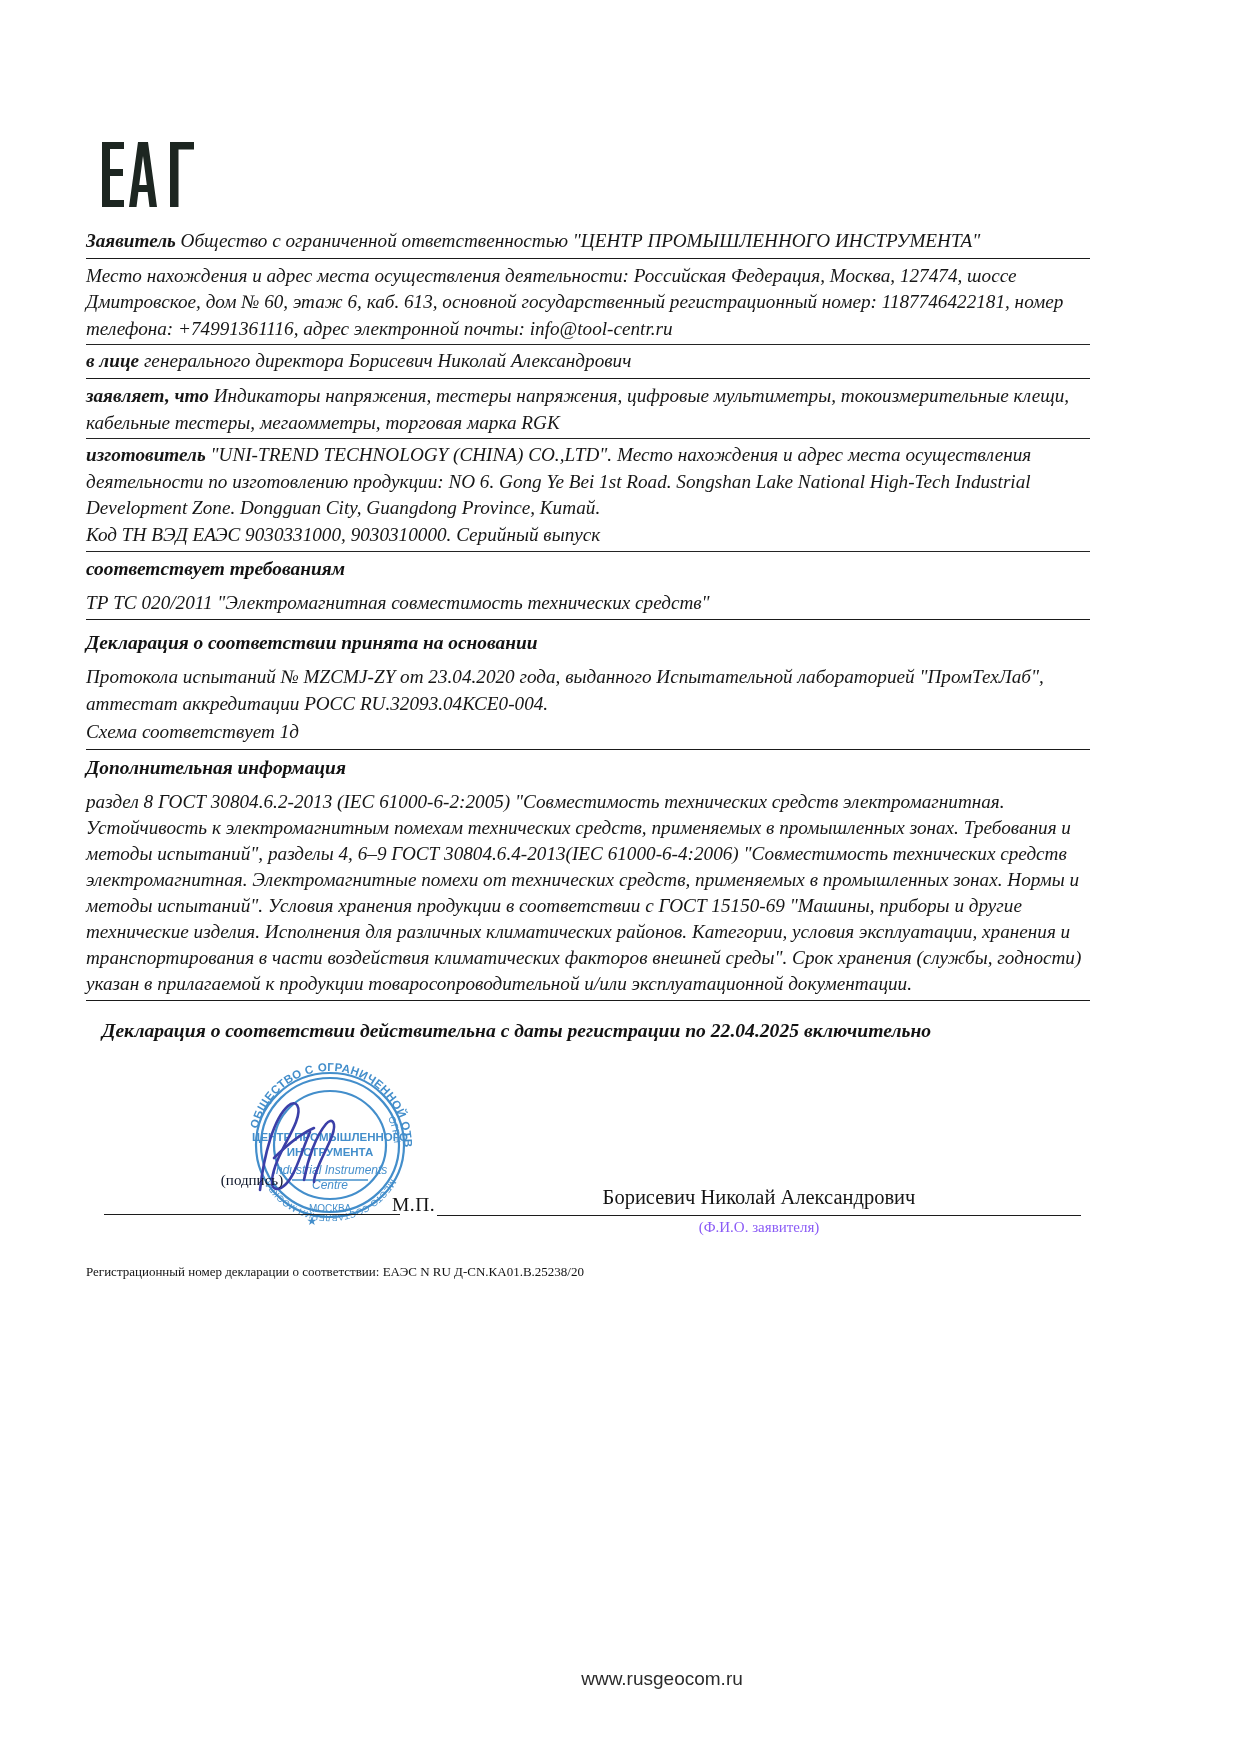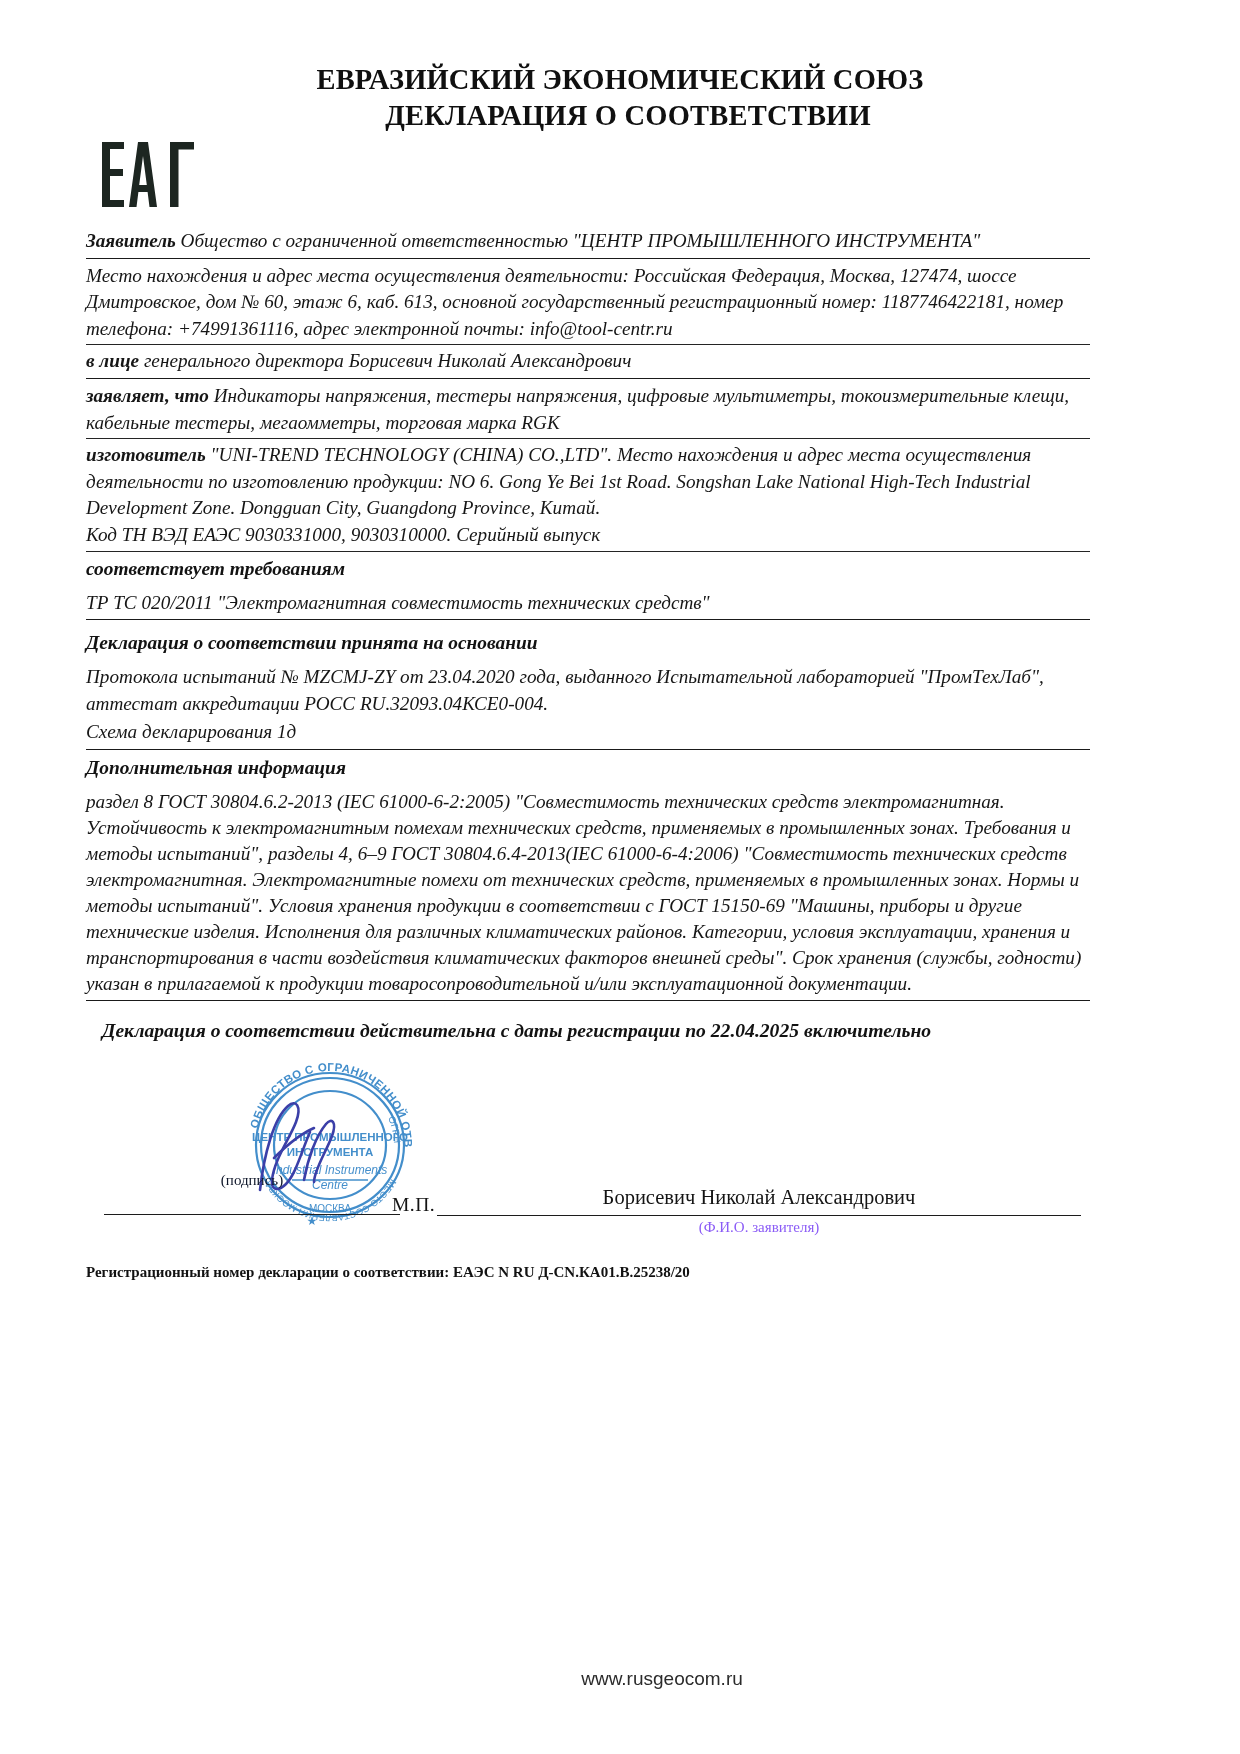--- a/index.html
+++ b/index.html
@@ -175,22 +175,22 @@
 
   
   .reg-block {
     position: absolute;
     left: 86px;
     top: 1258px;
     width: 1010px;
   }
   .reg-line {
     margin: 0 0 16px 0;
-    font-weight: bold;
-    font-size: 15px;
+    font-weight: normal;
+    font-size: 13px;
     line-height: 28px;
   }
 
   
   .footer {
     position: absolute;
     left: 0;
     top: 1668px;
     width: 1240px;
     text-align: center;
@@ -198,24 +198,20 @@
     font-size: 19px;
     color: #2b2b2b;
     padding-left: 42px;
   }
 </style>
 </head>
 <body>
 
 <div class="page">
 
-  <div class="doc-header">
-    <div class="line line1">ЕВРАЗИЙСКИЙ ЭКОНОМИЧЕСКИЙ СОЮЗ</div>
-    <div class="line line2">ДЕКЛАРАЦИЯ О СООТВЕТСТВИИ</div>
-  </div>
 
   <div class="eac-mark">
     <svg width="108" height="72" viewBox="0 0 108 72" xmlns="http://www.w3.org/2000/svg">
       <g fill="#1d2621">
 
         <path d="M2 2 h22 v7 h-14 v20 h13 v7 h-13 v24 h14 v7 h-22 z"></path>
 
         <path d="M38 2 h10 l9 65 h-7.5 l-1.9-15 h-9.2 l-1.9 15 h-7.5 z M39.2 45 h7.6 l-3.8-29 z"></path>
 
         <path d="M70 2 h24 v7.5 h-15.5 v57.5 h-8.5 z"></path>
@@ -256,21 +252,21 @@
 
     <div class="gap-sm"></div>
     <div class="row">
       <p class="sec-head">Декларация о соответствии принята на основании</p>
     </div>
     <div class="gap-sm"></div>
     <div class="row">
       <p class="txt">Протокола испытаний № MZCMJ-ZY от 23.04.2020 года, выданного Испытательной лабораторией "ПромТехЛаб", аттестат аккредитации РОСС RU.32093.04КСЕ0-004.</p>
     </div>
     <div class="row bordered">
-      <p class="txt">Схема декларирования 1д</p>
+      <p class="txt">Схема соответствует 1д</p>
     </div>
 
     <div class="row">
       <p class="sec-head">Дополнительная информация</p>
     </div>
     <div class="gap-sm"></div>
     <div class="row bordered">
       <p class="txt tight">раздел 8 ГОСТ 30804.6.2-2013 (IEC 61000-6-2:2005) "Совместимость технических средств электромагнитная. Устойчивость к электромагнитным помехам технических средств, применяемых в промышленных зонах. Требования и методы испытаний", разделы 4, 6–9 ГОСТ 30804.6.4-2013(IEC 61000-6-4:2006) "Совместимость технических средств электромагнитная. Электромагнитные помехи от технических средств, применяемых в промышленных зонах. Нормы и методы испытаний". Условия хранения продукции в соответствии с ГОСТ 15150-69 "Машины, приборы и другие технические изделия. Исполнения для различных климатических районов. Категории, условия эксплуатации, хранения и транспортирования в части воздействия климатических факторов внешней среды". Срок хранения (службы, годности) указан в прилагаемой к продукции товаросопроводительной и/или эксплуатационной документации.</p>
     </div>
 

